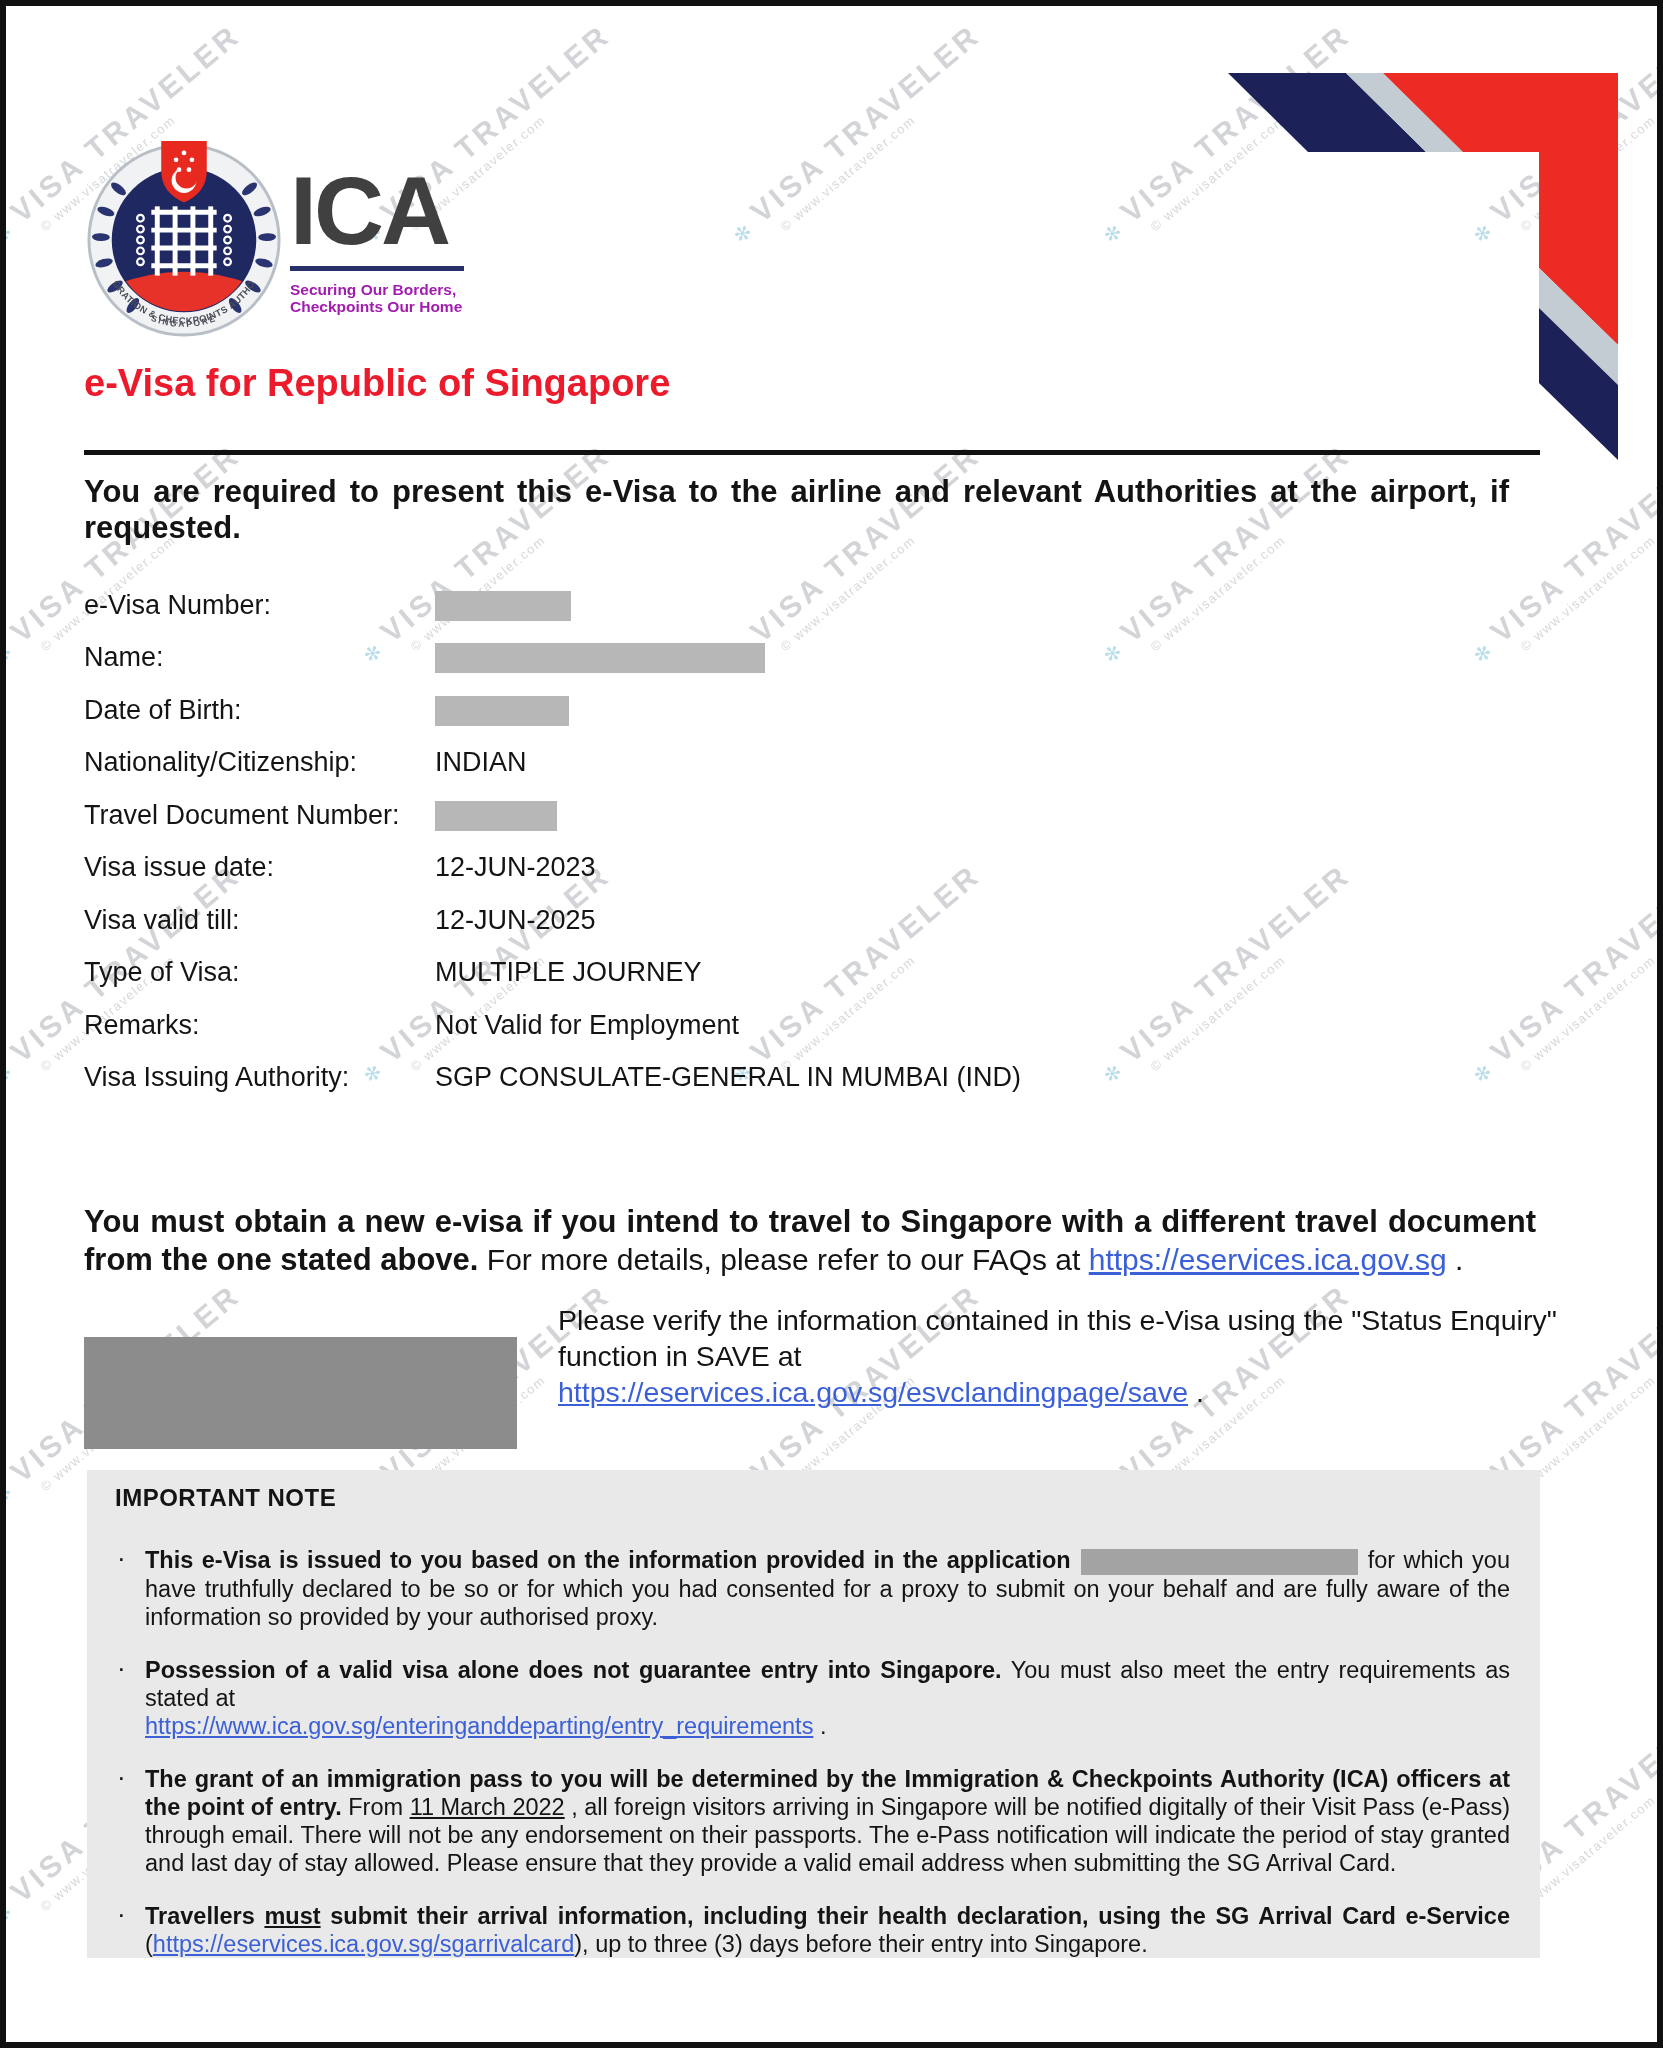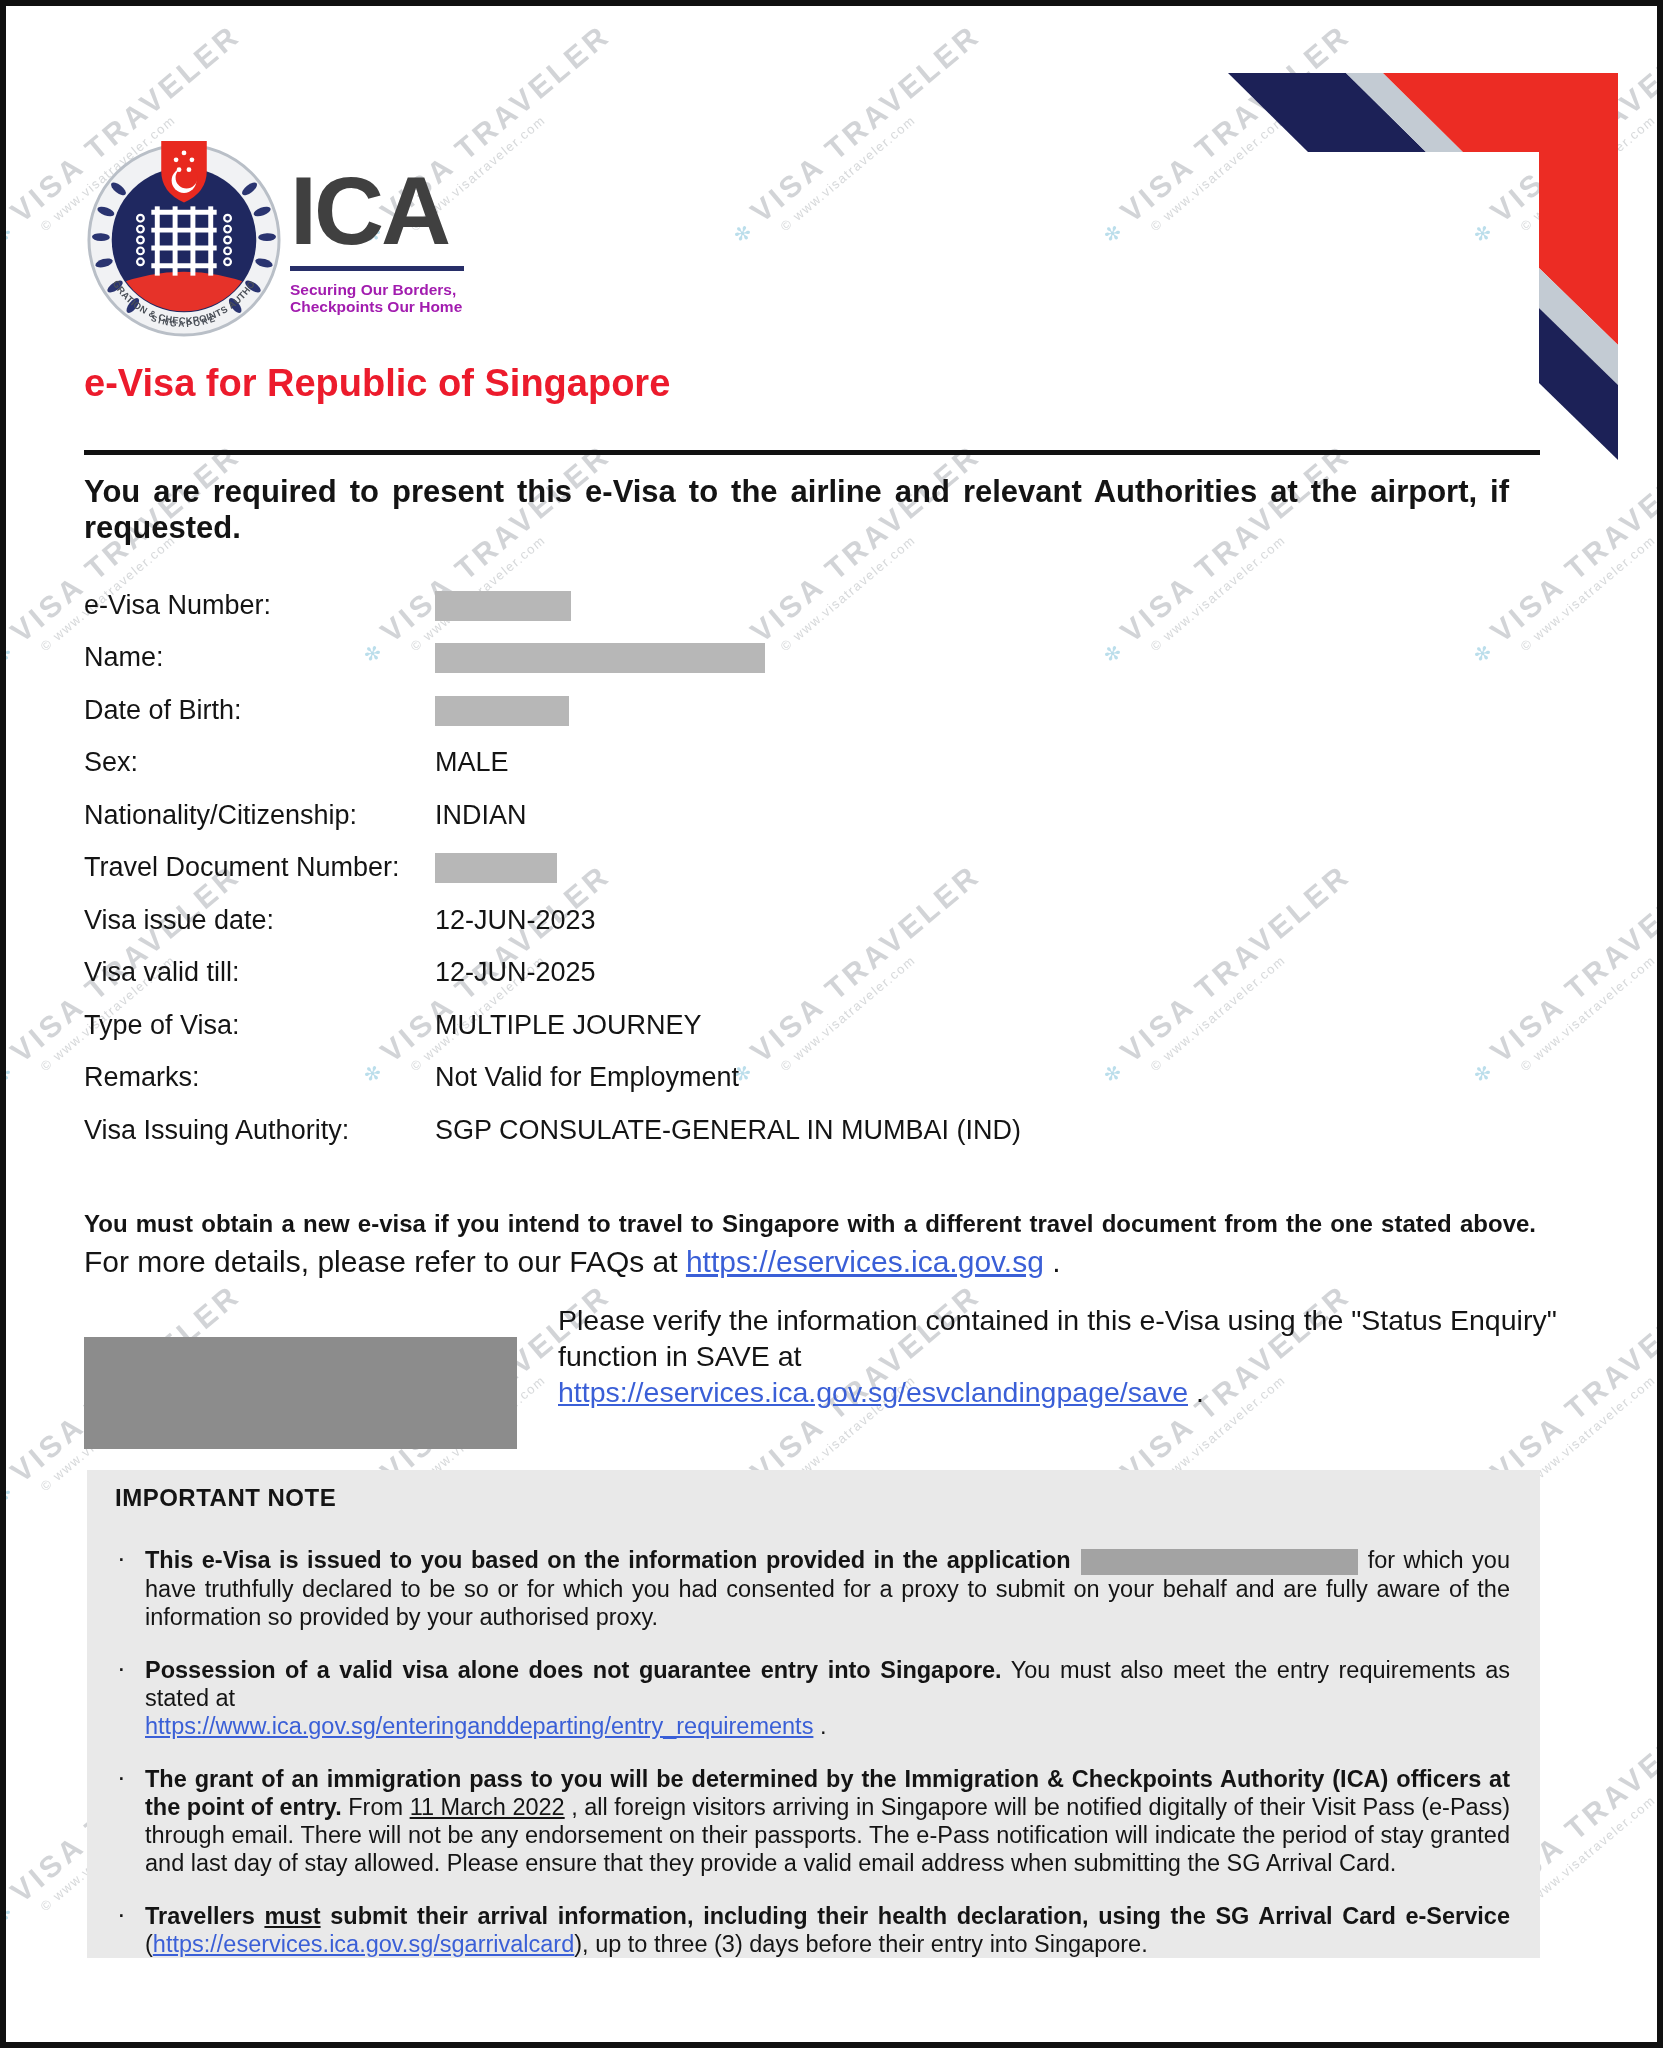--- a/index.html
+++ b/index.html
@@ -22,21 +22,21 @@
   .hr{position:absolute;left:84px;top:450px;width:1456px;height:5px;background:#111;z-index:3;}
   .notice{position:absolute;left:84px;top:466px;width:1425px;font-size:31px;font-weight:bold;line-height:36px;text-align:justify;z-index:3;margin-top:8px;}
   
   .fields{position:absolute;left:84px;top:568px;z-index:3;}
   .frow{display:flex;height:52.5px;align-items:flex-end;}
   .flabel{width:351px;font-size:27px;}
   .fvalue{font-size:27px;}
   .redact{display:inline-block;height:30px;background:#b7b7b7;vertical-align:middle;}
   
   .statement{position:absolute;left:84px;top:1203px;width:1452px;font-size:30px;line-height:38px;text-align:justify;z-index:3;}
-  .statement b{font-size:24px;}
+  .statement b{font-size:31px;}
   a.lnk{color:#3a5fd7;text-decoration:underline;}
   
   .qr-redact{position:absolute;left:84px;top:1337px;width:433px;height:112px;background:#8c8c8c;z-index:3;}
   .verify{position:absolute;left:558px;top:1302px;width:1000px;font-size:28.5px;line-height:36px;z-index:3;}
   
   .note-box{position:absolute;left:87px;top:1470px;width:1453px;height:488px;background:#e9e9e9;box-sizing:border-box;padding:14px 30px 0 28px;z-index:3;}
   .note-title{font-size:24px;font-weight:bold;letter-spacing:.5px;}
   .bullets{margin:34px 0 0 0;padding:0;list-style:none;}
   .bullets li{position:relative;padding-left:30px;margin-bottom:25px;font-size:23.5px;line-height:28px;text-align:justify;}
   .bullets li .dot{position:absolute;left:2px;top:-2px;font-size:26px;}
@@ -256,24 +256,20 @@
   </div>
   <div class="frow">
     <div class="flabel">Name:</div>
     <div class="fvalue"><span class="redact" style="width:330px"></span></div>
   </div>
   <div class="frow">
     <div class="flabel">Date of Birth:</div>
     <div class="fvalue"><span class="redact" style="width:134px"></span></div>
   </div>
   <div class="frow">
-    <div class="flabel">Sex:</div>
-    <div class="fvalue">MALE</div>
-  </div>
-  <div class="frow">
     <div class="flabel">Nationality/Citizenship:</div>
     <div class="fvalue">INDIAN</div>
   </div>
   <div class="frow">
     <div class="flabel">Travel Document Number:</div>
     <div class="fvalue"><span class="redact" style="width:122px"></span></div>
   </div>
   <div class="frow">
     <div class="flabel">Visa issue date:</div>
     <div class="fvalue">12-JUN-2023</div>

